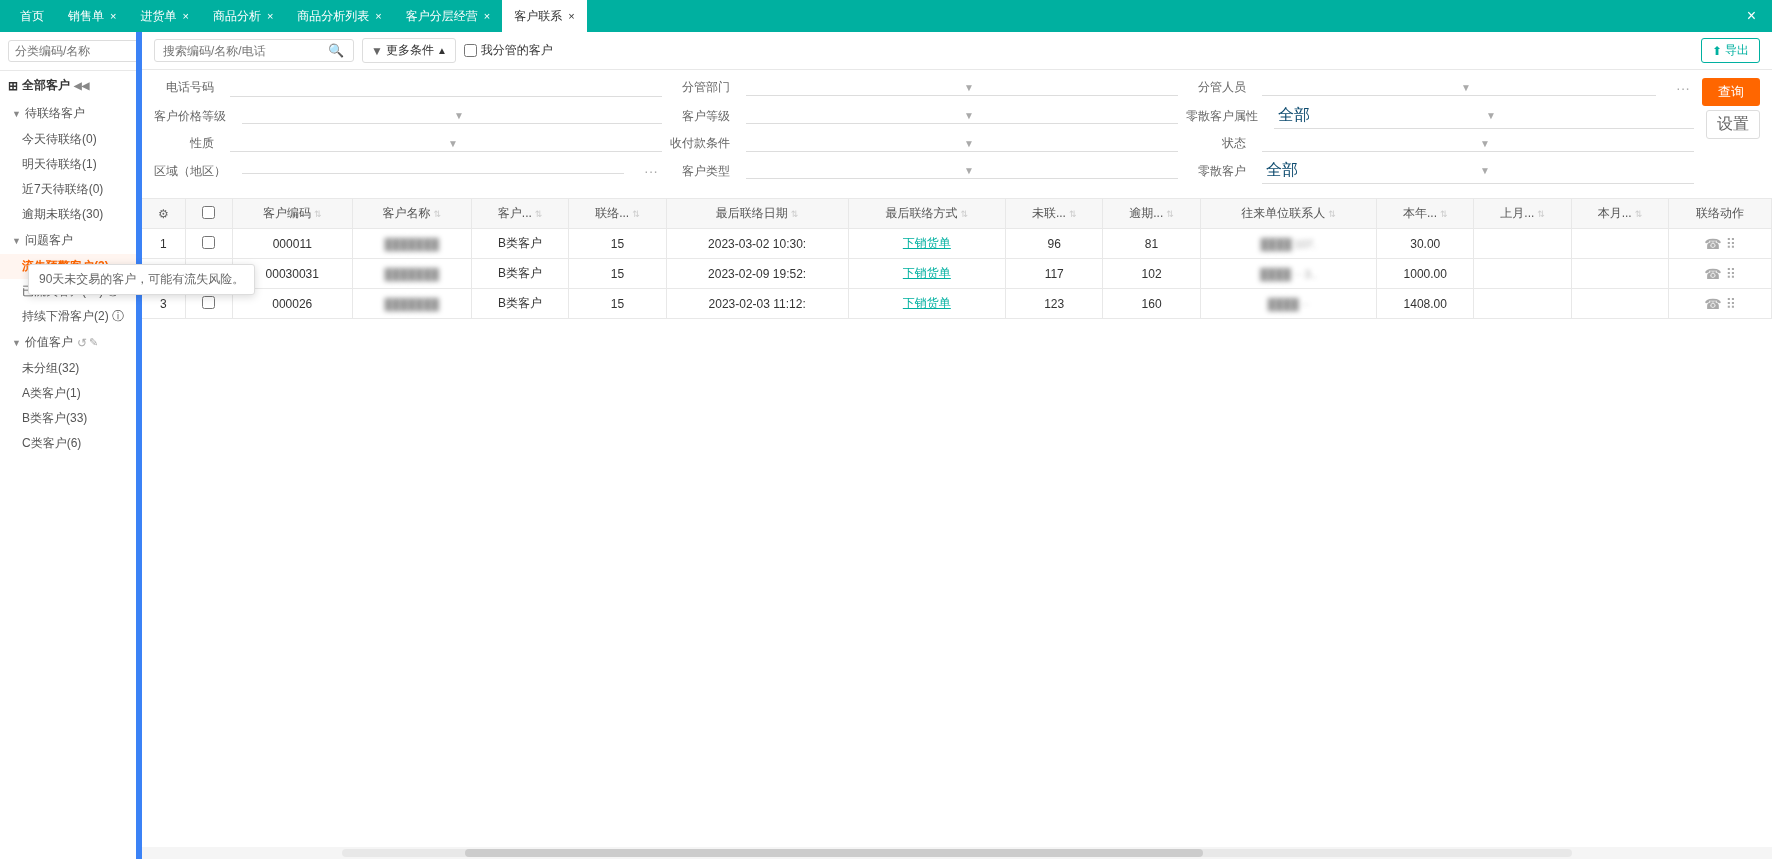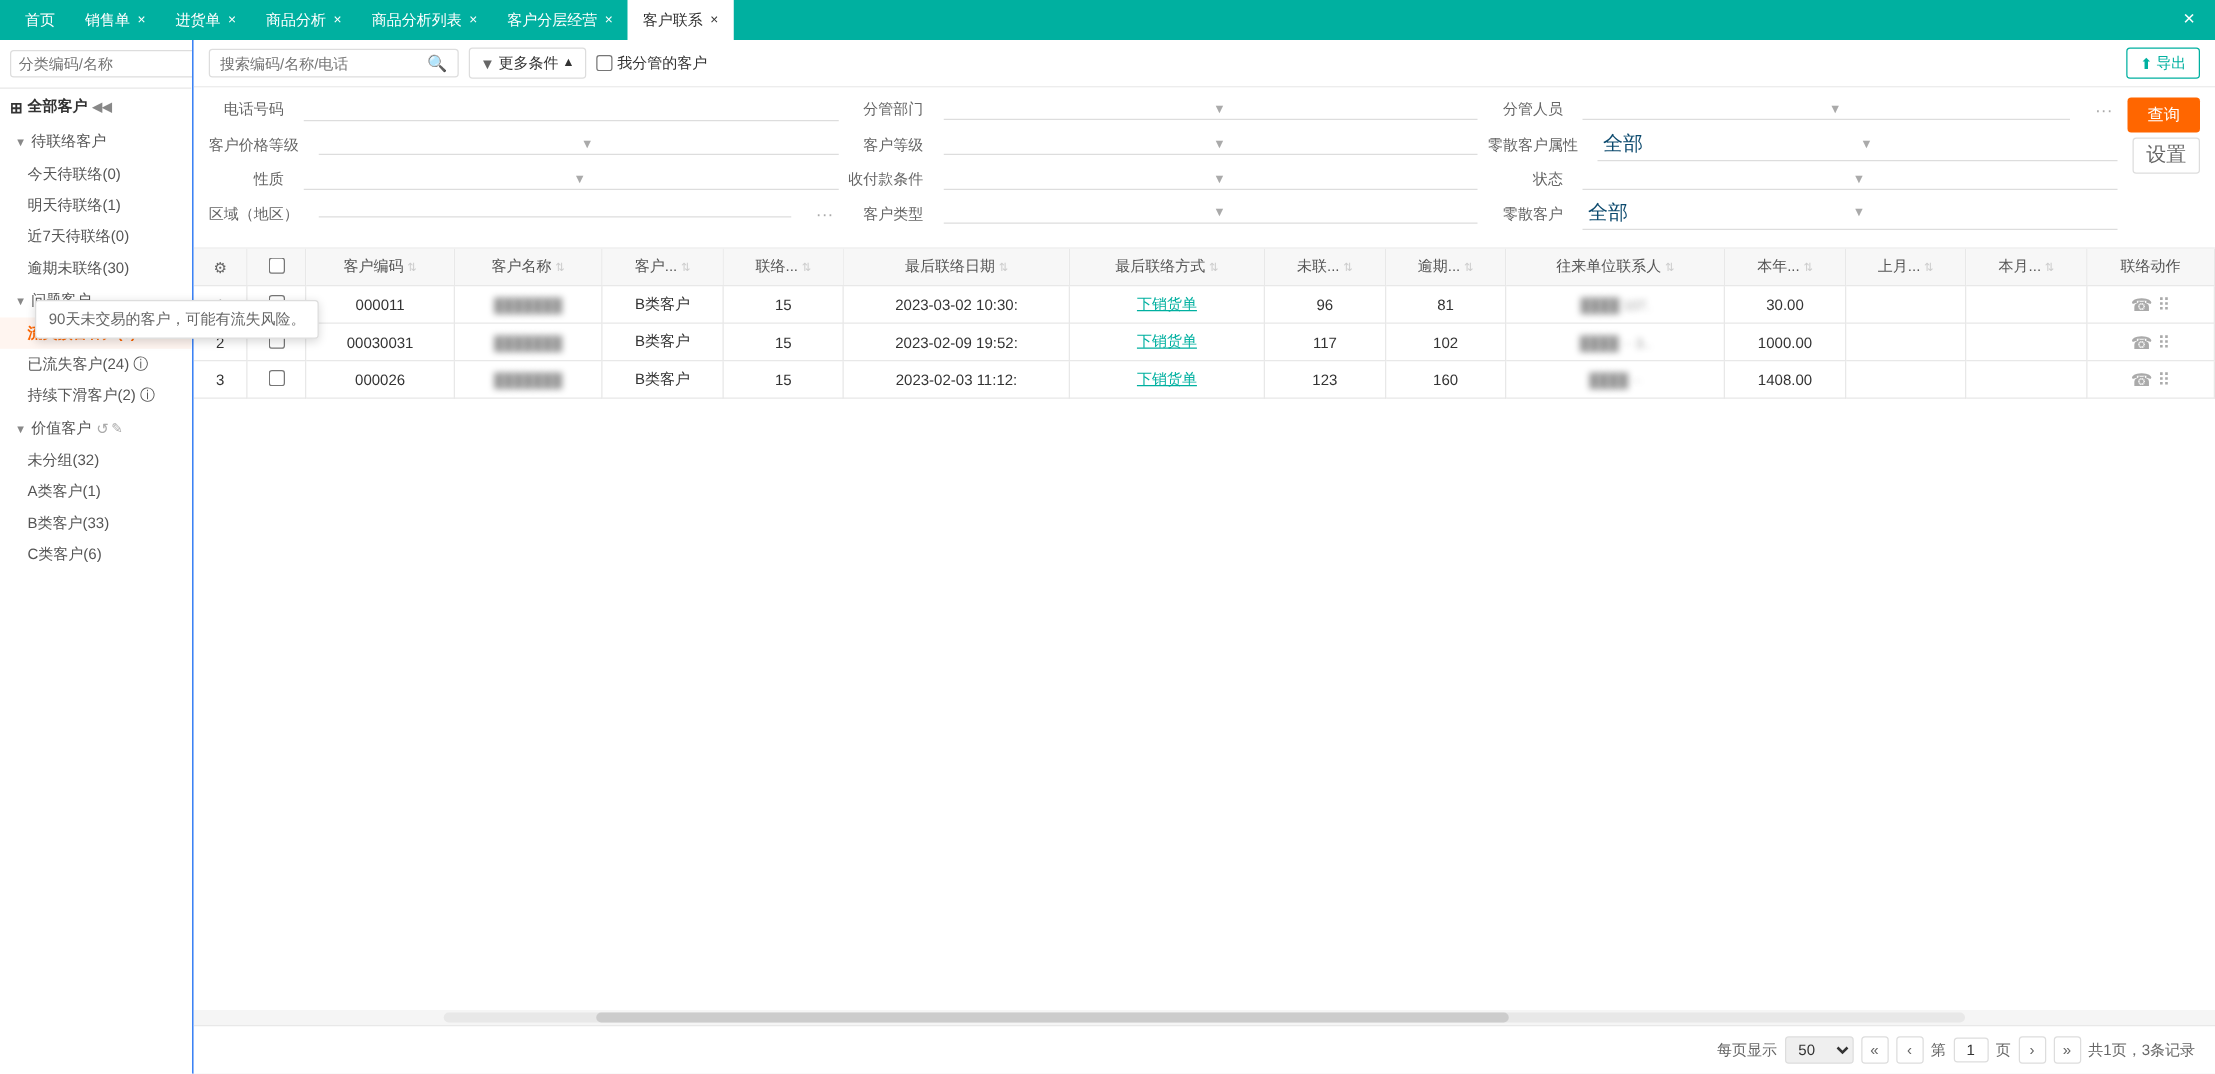--- a/index.html
+++ b/index.html
@@ -29,23 +29,23 @@
     .top-nav .win-close { color: #fff; font-size: 16px; cursor: pointer; padding: 0 8px; }
 
     
     .main-layout {
       display: flex;
       height: calc(100vh - 32px);
     }
 
     
     .sidebar {
-      width: 155px;
-      background: #fff;
-      border-right: 2px solid #3b82f6;
+      width: 142px;
+      background: #fff;
+      border-right: 6px solid #3b82f6;
       overflow-y: auto;
       flex-shrink: 0;
     }
     .sidebar-header {
       display: flex;
       align-items: center;
       padding: 8px 8px;
       border-bottom: 1px solid #e8e8e8;
       gap: 4px;
     }
@@ -86,21 +86,21 @@
       white-space: nowrap;
       overflow: hidden;
       text-overflow: ellipsis;
     }
     .sidebar-item.active { color: #ff6600; background: #fff5f0; font-weight: bold; }
 
     
     .tooltip-box {
       position: absolute;
       left: 28px;
-      top: 240px;
+      top: 264px;
       background: #fff;
       border: 1px solid #ddd;
       border-radius: 3px;
       padding: 6px 10px;
       color: #666;
       font-size: 12px;
       box-shadow: 0 2px 8px rgba(0,0,0,0.15);
       z-index: 100;
       white-space: nowrap;
     }
@@ -648,30 +648,14 @@
           </tbody>
       </table>
     </div>
 
     <div class="horizontal-scroll">
       <div class="h-scroll-track">
         <div class="h-scroll-thumb"></div>
       </div>
     </div>
 
-    <div class="pagination">
-      <span class="page-size-label">每页显示</span>
-      <select class="page-size-select">
-        <option>50</option>
-        <option>100</option>
-        <option>200</option>
-      </select>
-      <div class="nav-btn">«</div>
-      <div class="nav-btn">‹</div>
-      <span style="color:#666;">第</span>
-      <div class="page-num">1</div>
-      <span style="color:#666;">页</span>
-      <div class="nav-btn">›</div>
-      <div class="nav-btn">»</div>
-      <span class="page-info">共1页，3条记录</span>
-    </div>
   </div>
 </div>
 
 </body></html>

